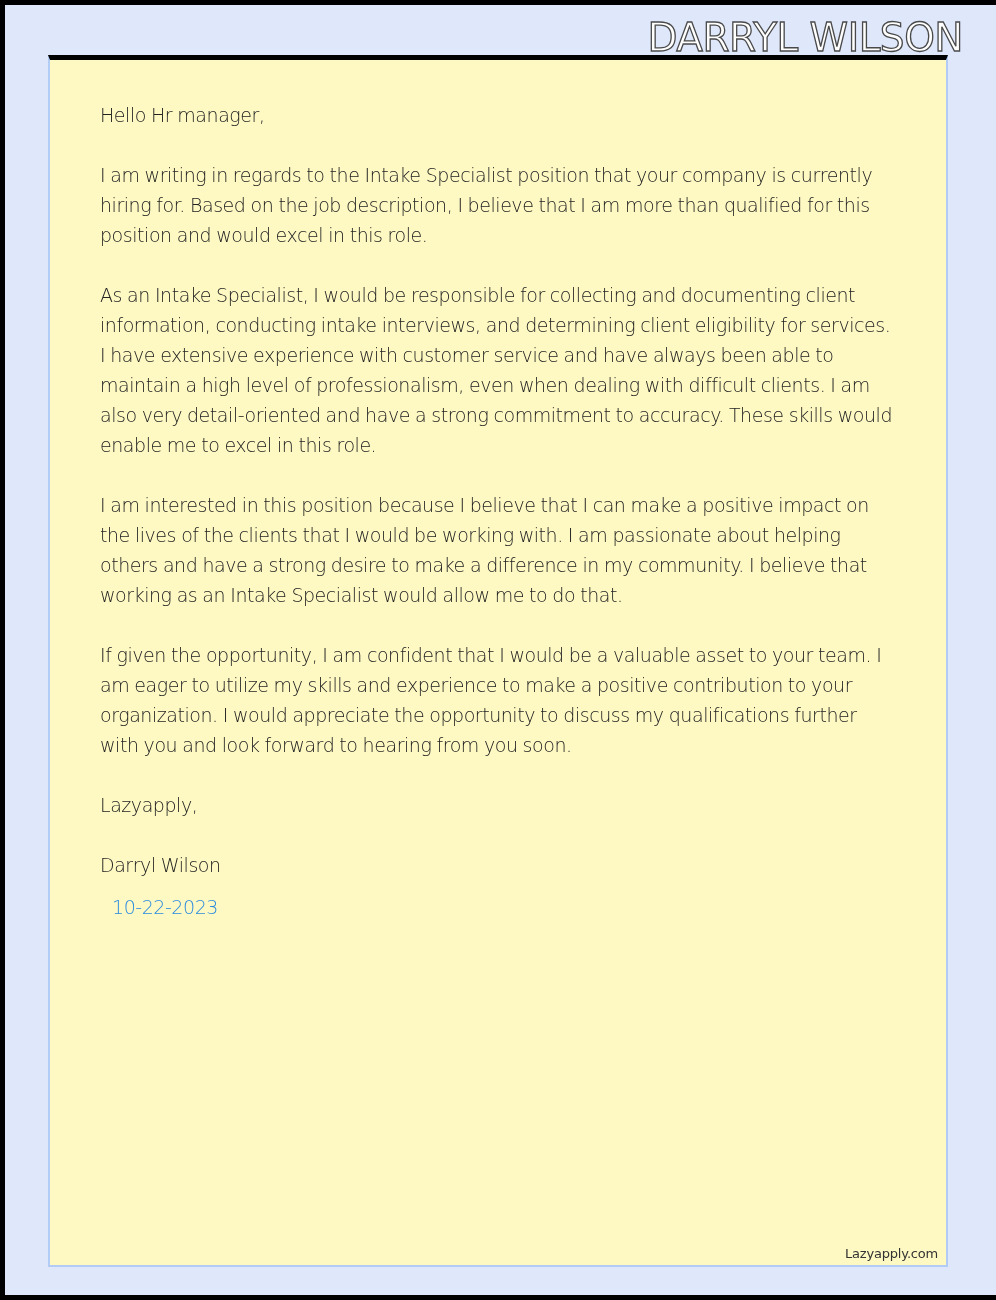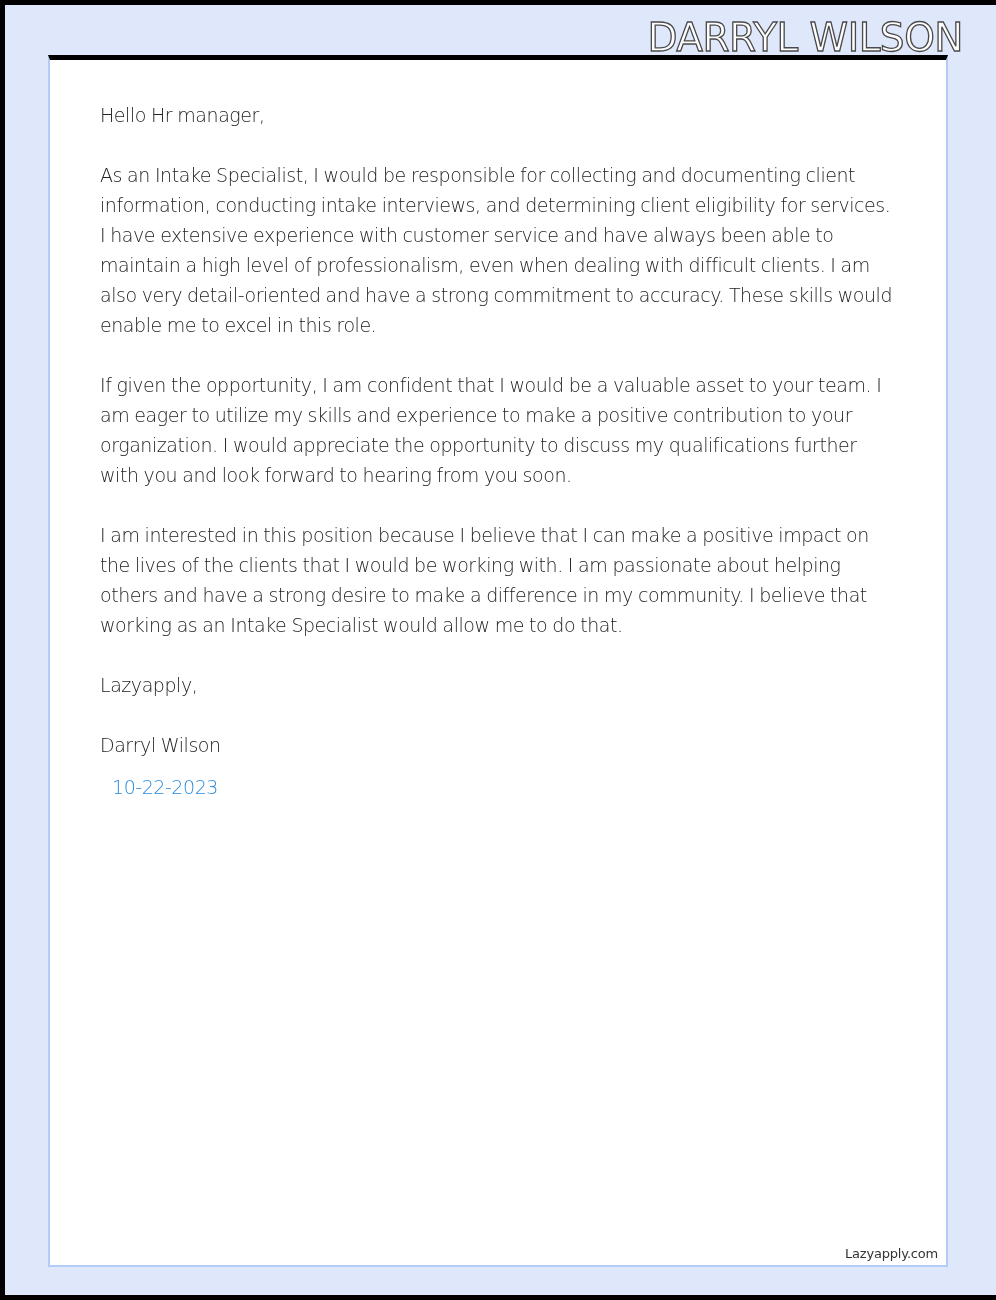--- a/index.html
+++ b/index.html
@@ -35,21 +35,21 @@
       -webkit-text-stroke: 1.3px #4a4a4a;
       line-height: 46px;
       white-space: nowrap;
     }
     .page {
       position: absolute;
       left: 43px;
       top: 50px;
       width: 896px;
       height: 1205px;
-      background: #ffffff;
+      background: #fef9c3;
       border-left: 2px solid #b3ccf5;
       border-right: 2px solid #b3ccf5;
       border-bottom: 2px solid #b3ccf5;
       border-top: 5px solid #000000;
       box-sizing: content-box;
     }
     .letter {
       position: absolute;
       left: 50px;
       top: 40px;
@@ -85,22 +85,23 @@
   </style>
 </head>
 <body>
 
 <div class="frame">
   <div class="name-header">DARRYL WILSON</div>
 
   <div class="page">
     <div class="letter">
       <p>Hello Hr manager,</p>
+      <p>I am writing in regards to the Intake Specialist position that your company is currently hiring for. Based on the job description, I believe that I am more than qualified for this position and would excel in this role.</p>
       <p>As an Intake Specialist, I would be responsible for collecting and documenting client information, conducting intake interviews, and determining client eligibility for services. I have extensive experience with customer service and have always been able to maintain a high level of professionalism, even when dealing with difficult clients. I am also very detail-oriented and have a strong commitment to accuracy. These skills would enable me to excel in this role.</p>
+      <p>I am interested in this position because I believe that I can make a positive impact on the lives of the clients that I would be working with. I am passionate about helping others and have a strong desire to make a difference in my community. I believe that working as an Intake Specialist would allow me to do that.</p>
       <p>If given the opportunity, I am confident that I would be a valuable asset to your team. I am eager to utilize my skills and experience to make a positive contribution to your organization. I would appreciate the opportunity to discuss my qualifications further with you and look forward to hearing from you soon.</p>
-      <p>I am interested in this position because I believe that I can make a positive impact on the lives of the clients that I would be working with. I am passionate about helping others and have a strong desire to make a difference in my community. I believe that working as an Intake Specialist would allow me to do that.</p>
       <p class="signoff">Lazyapply,</p>
       <p class="signer">Darryl Wilson</p>
       <p class="date">10-22-2023</p>
     </div>
     <div class="watermark">Lazyapply.com</div>
   </div>
 </div>
 
 </body></html>

